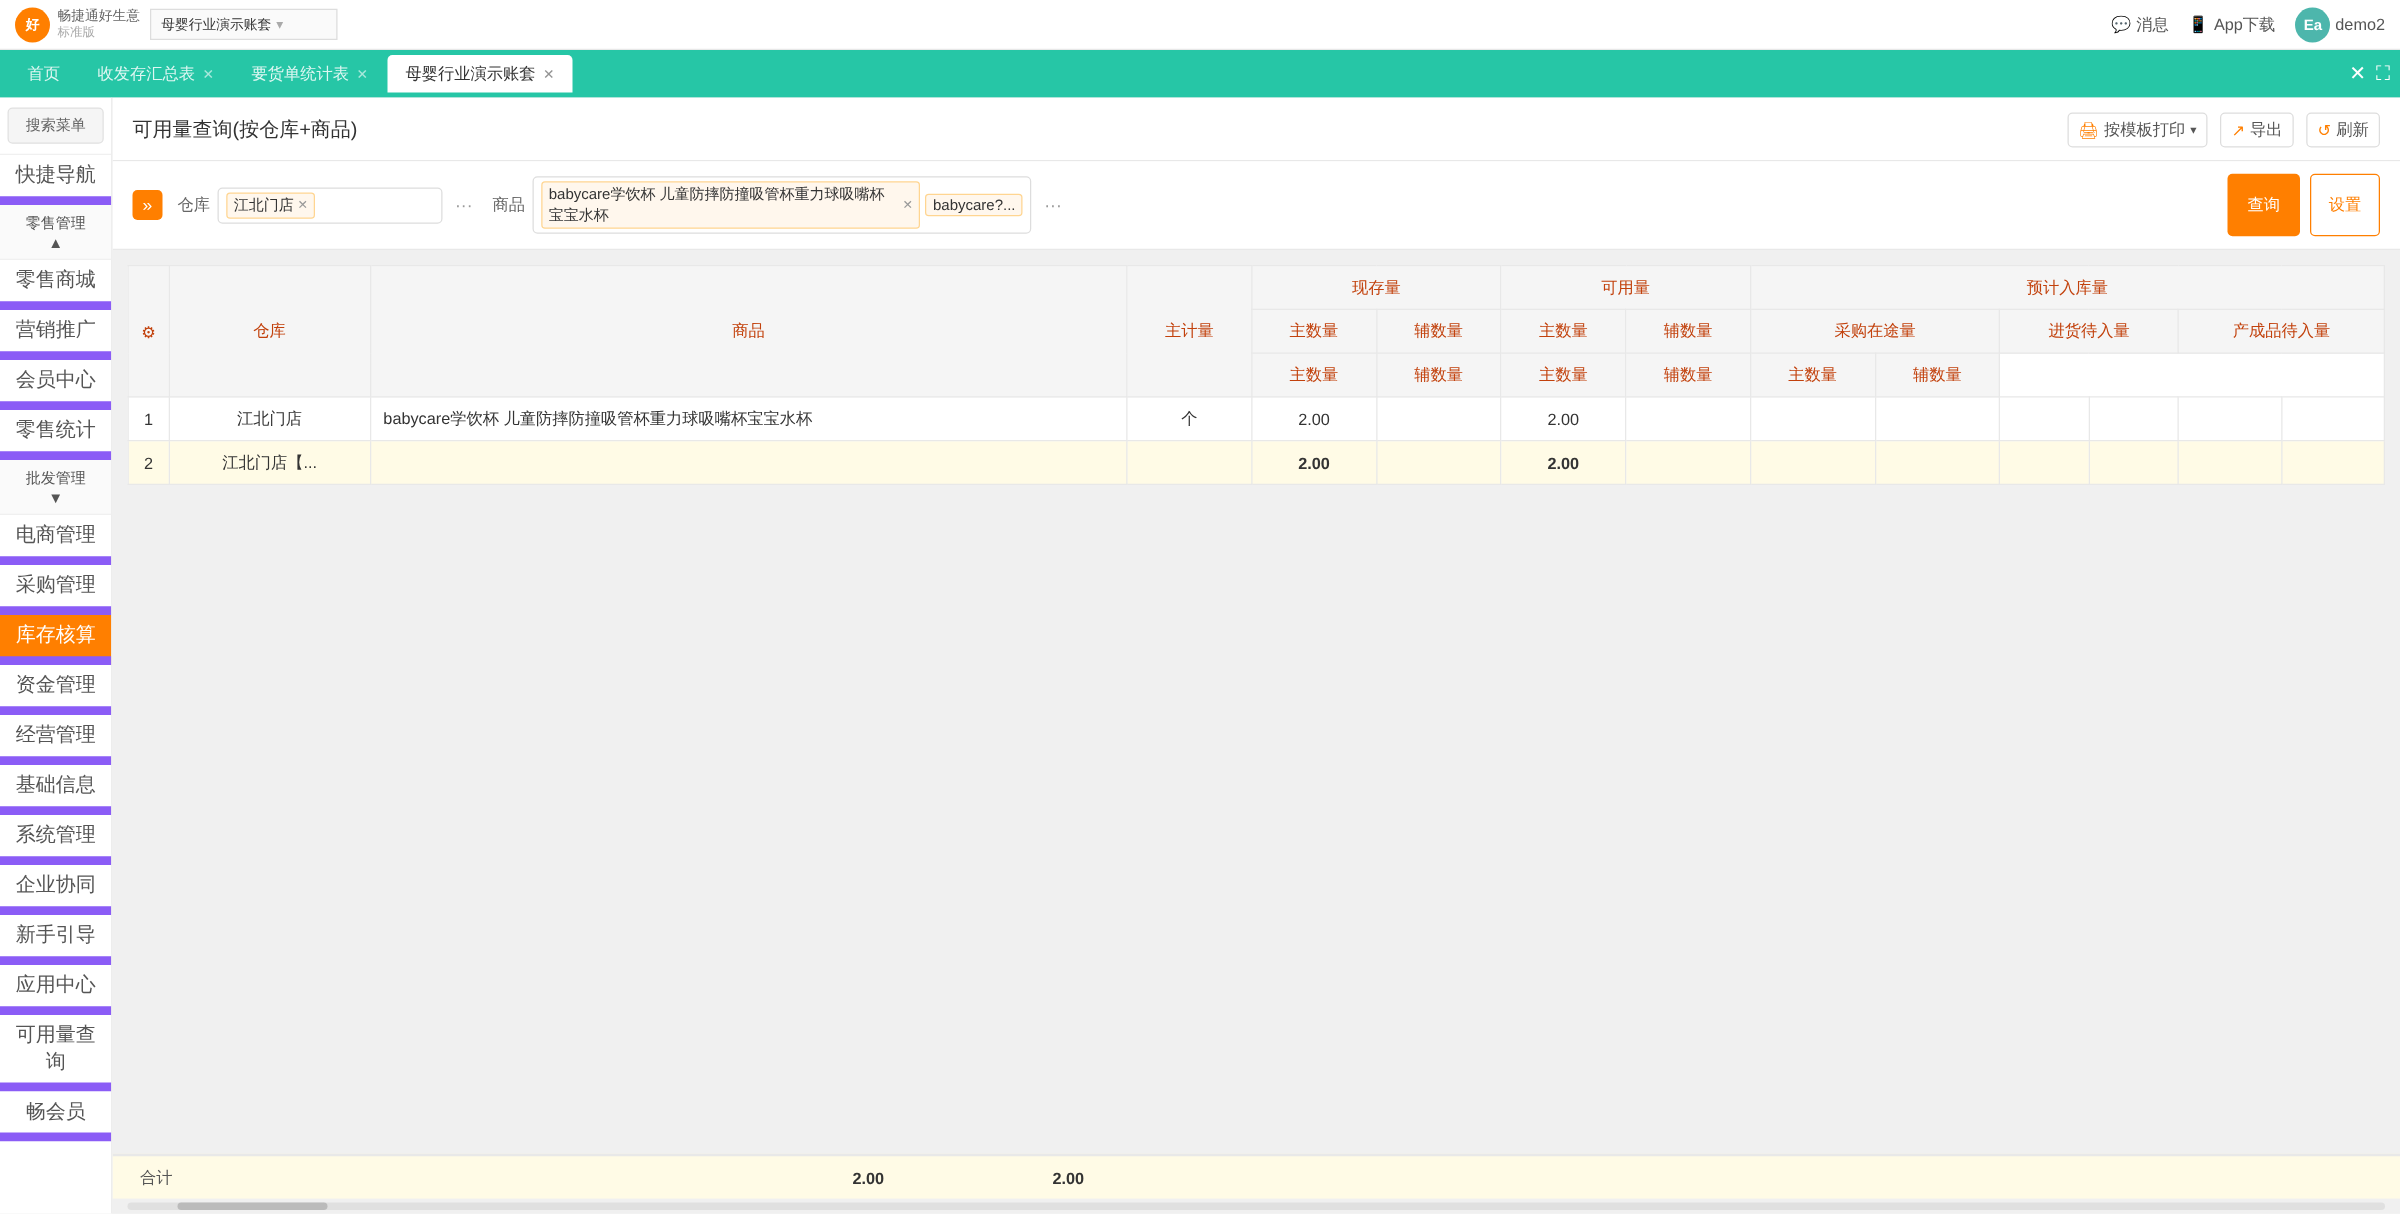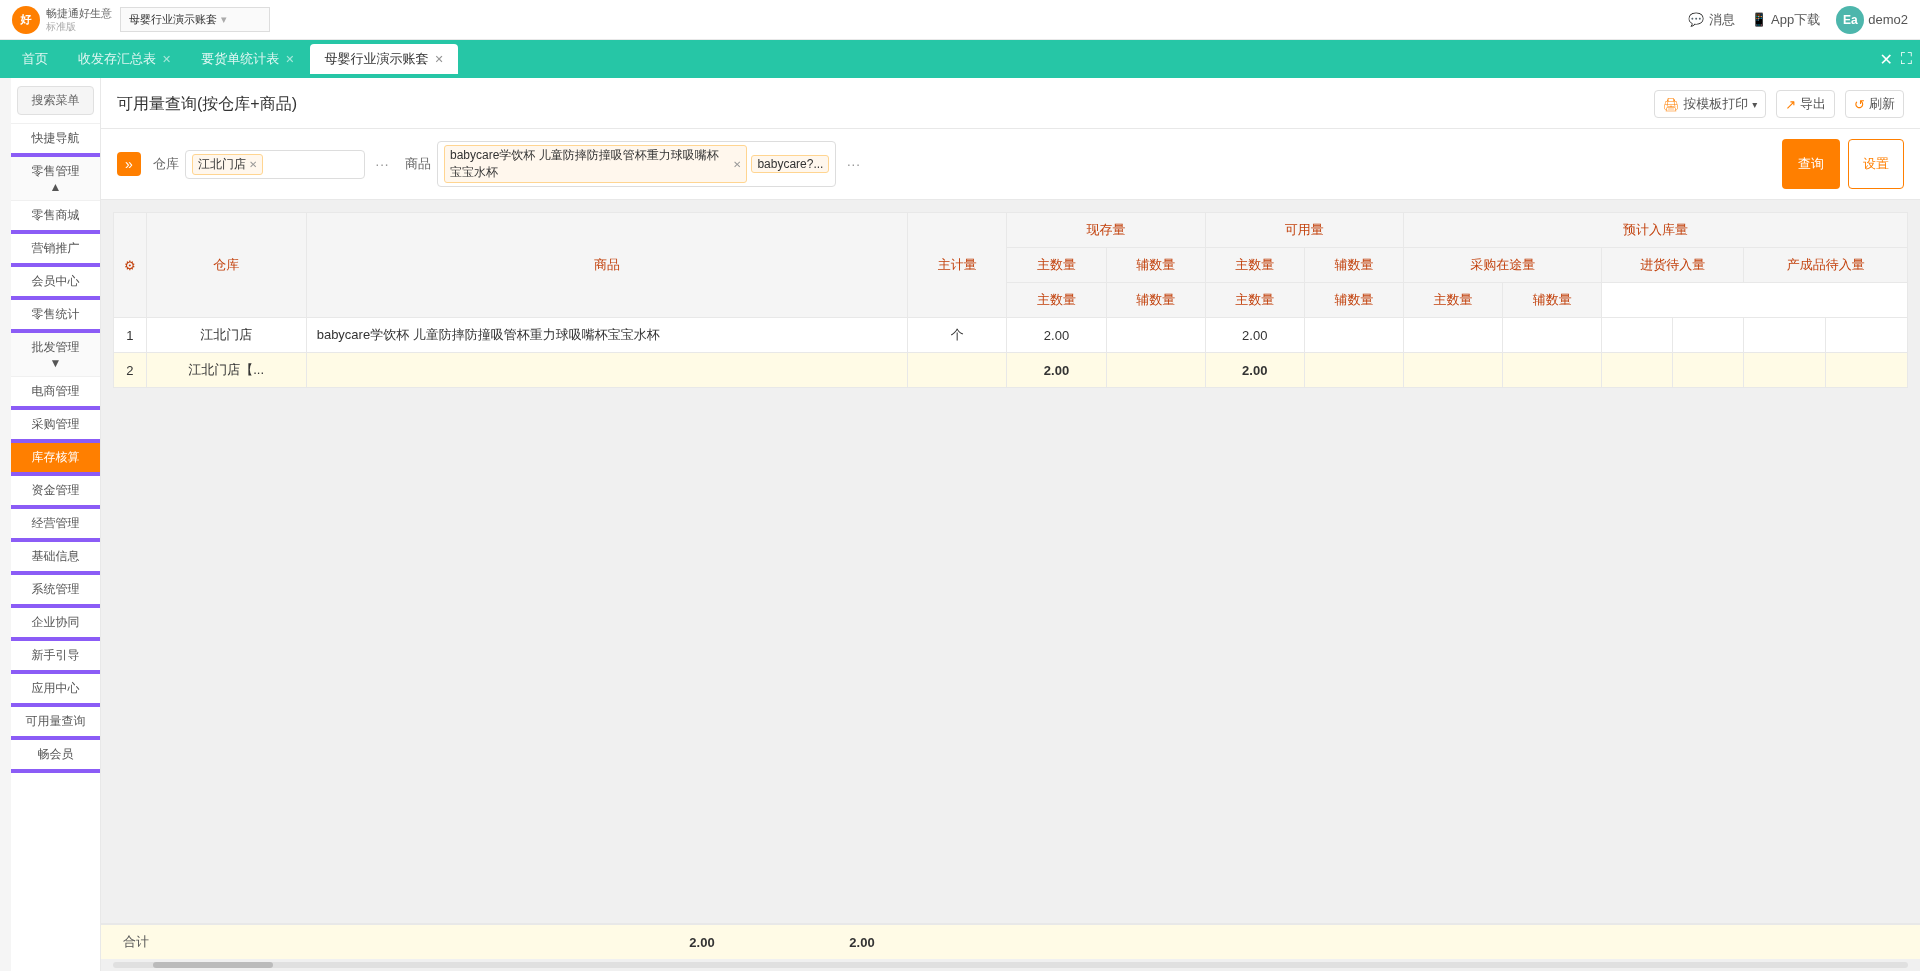--- a/index.html
+++ b/index.html
@@ -66,44 +66,43 @@
 
     
     .sidebar {
       width: 90px;
       background: #fff;
       border-right: 1px solid #e8e8e8;
       display: flex;
       flex-direction: column;
       flex-shrink: 0;
       overflow-y: auto;
-      margin-left: 11px;
     }
     .sidebar-search {
       padding: 8px 6px;
       border-bottom: 1px solid #f0f0f0;
     }
     .sidebar-search-btn {
       width: 100%;
       padding: 5px;
       background: #f5f5f5;
       border: 1px solid #e0e0e0;
       border-radius: 4px;
       font-size: 12px;
       color: #666;
       cursor: pointer;
       text-align: center;
     }
     .sidebar-nav-item {
       padding: 6px 8px;
-      font-size: 12px;
+      font-size: 16px;
       color: #555;
       cursor: pointer;
       text-align: center;
-      border-bottom: 4px solid #8b5cf6;
+      border-bottom: 7px solid #8b5cf6;
     }
     .sidebar-section-header {
       display: flex;
       align-items: center;
       justify-content: space-between;
       padding: 6px 8px;
       font-size: 12px;
       color: #555;
       cursor: pointer;
       background: #fafafa;

